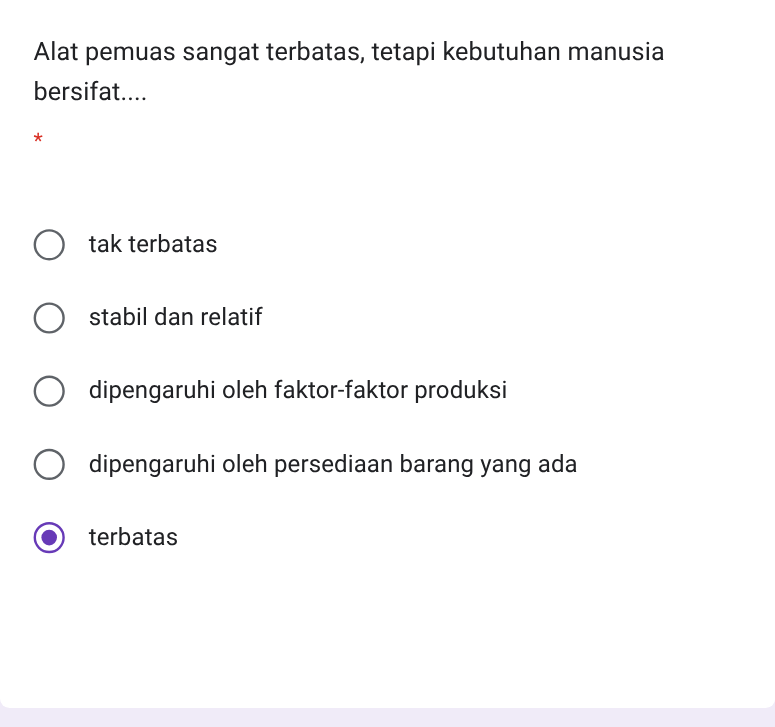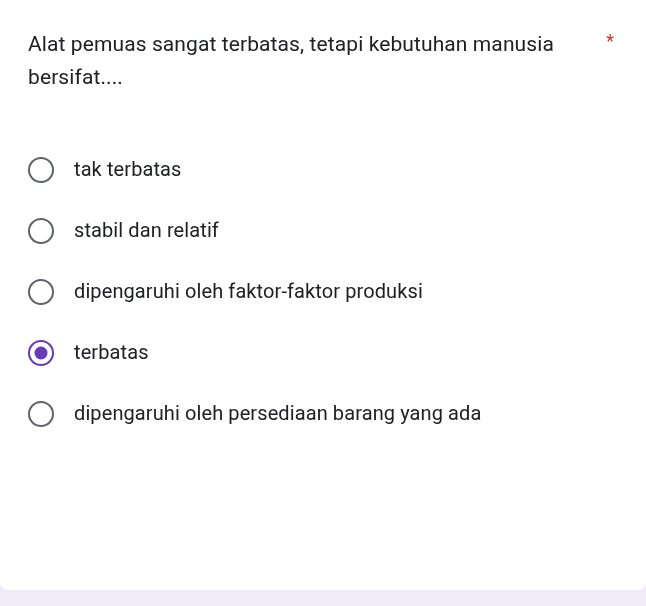--- a/index.html
+++ b/index.html
@@ -15,20 +15,21 @@
     border-radius: 0 0 8px 8px;
     padding: 28px 28px 40px 28px;
     margin: 0;
     position: relative;
     min-height: 590px;
   }
   .question-row {
     display: flex;
     align-items: flex-start;
     gap: 12px;
+    flex-direction: column;
   }
   .question-text {
     font-size: 21px;
     color: #202124;
     line-height: 1.55;
     flex: 1;
     letter-spacing: 0.1px;
   }
   .required {
     color: #d93025;
@@ -98,23 +99,23 @@
       <span class="radio"></span>
       <span class="option-label">stabil dan relatif</span>
     </div>
 
     <div class="option">
       <span class="radio"></span>
       <span class="option-label">dipengaruhi oleh faktor-faktor produksi</span>
     </div>
 
     <div class="option">
-      <span class="radio selected"></span>
-      <span class="option-label">terbatas</span>
+      <span class="radio"></span>
+      <span class="option-label">dipengaruhi oleh persediaan barang yang ada</span>
     </div>
 
     <div class="option">
-      <span class="radio"></span>
-      <span class="option-label">dipengaruhi oleh persediaan barang yang ada</span>
+      <span class="radio selected"></span>
+      <span class="option-label">terbatas</span>
     </div>
 
   </div>
 </div>
 
 </body></html>

